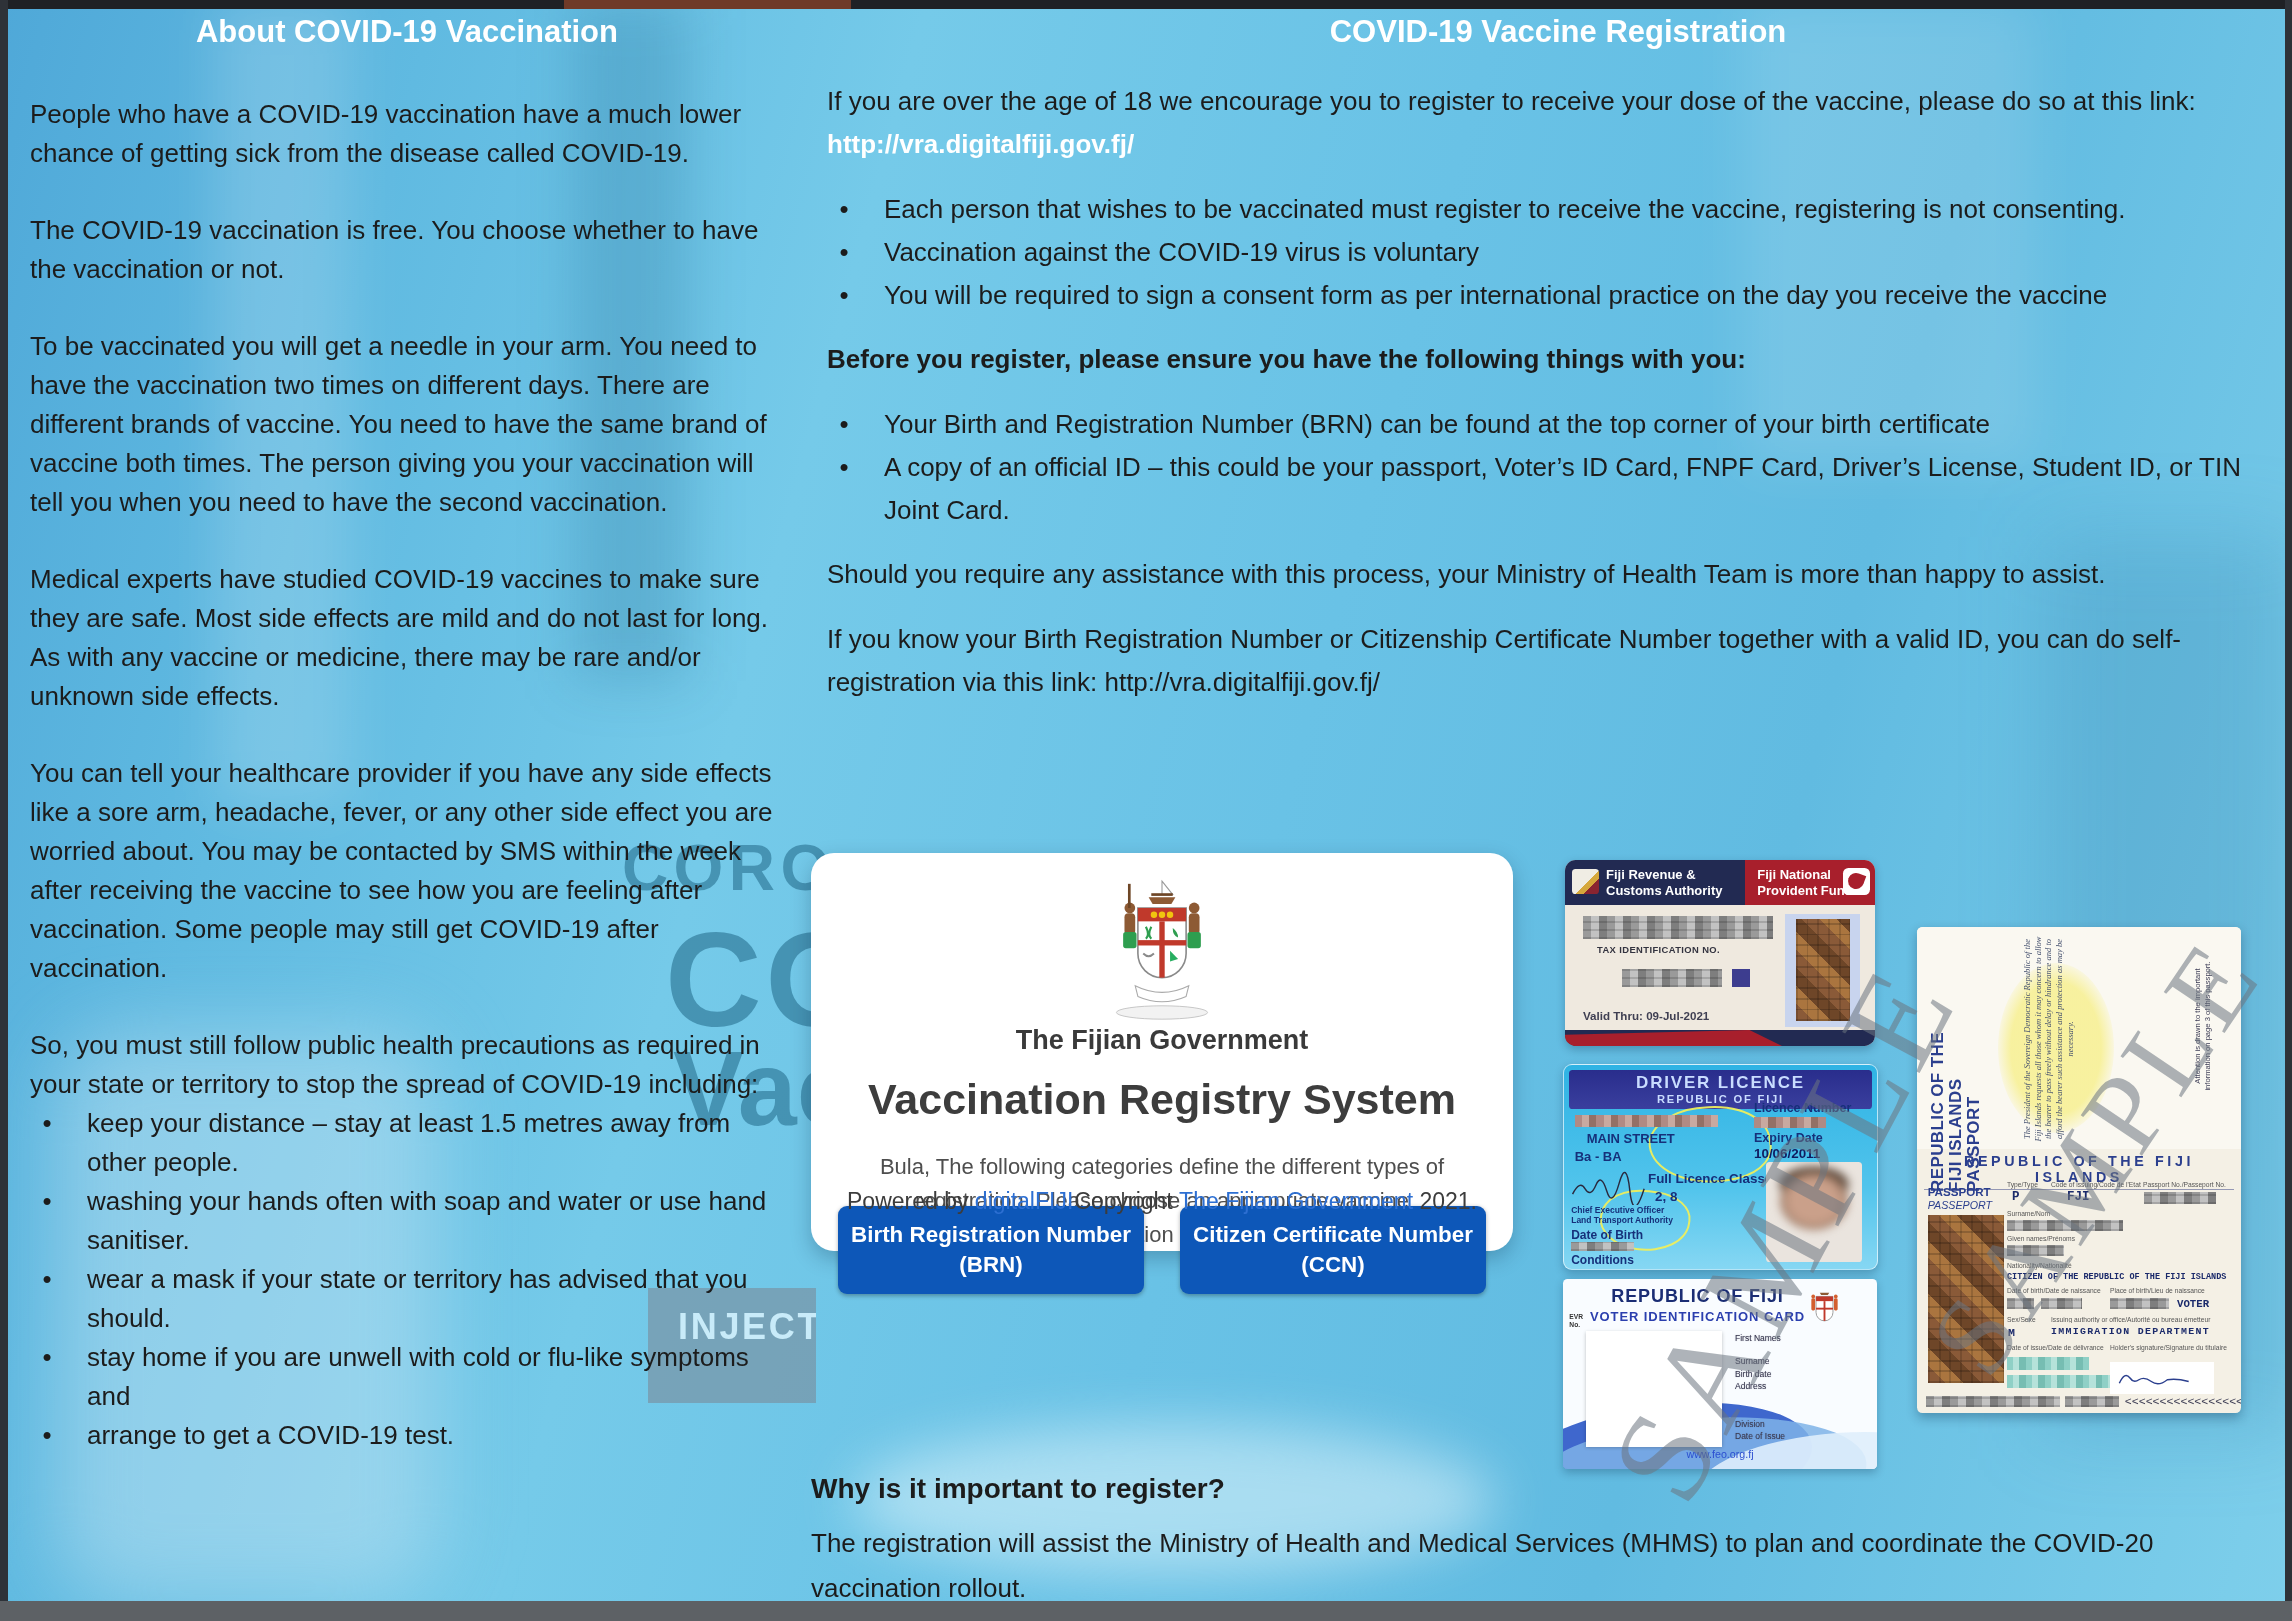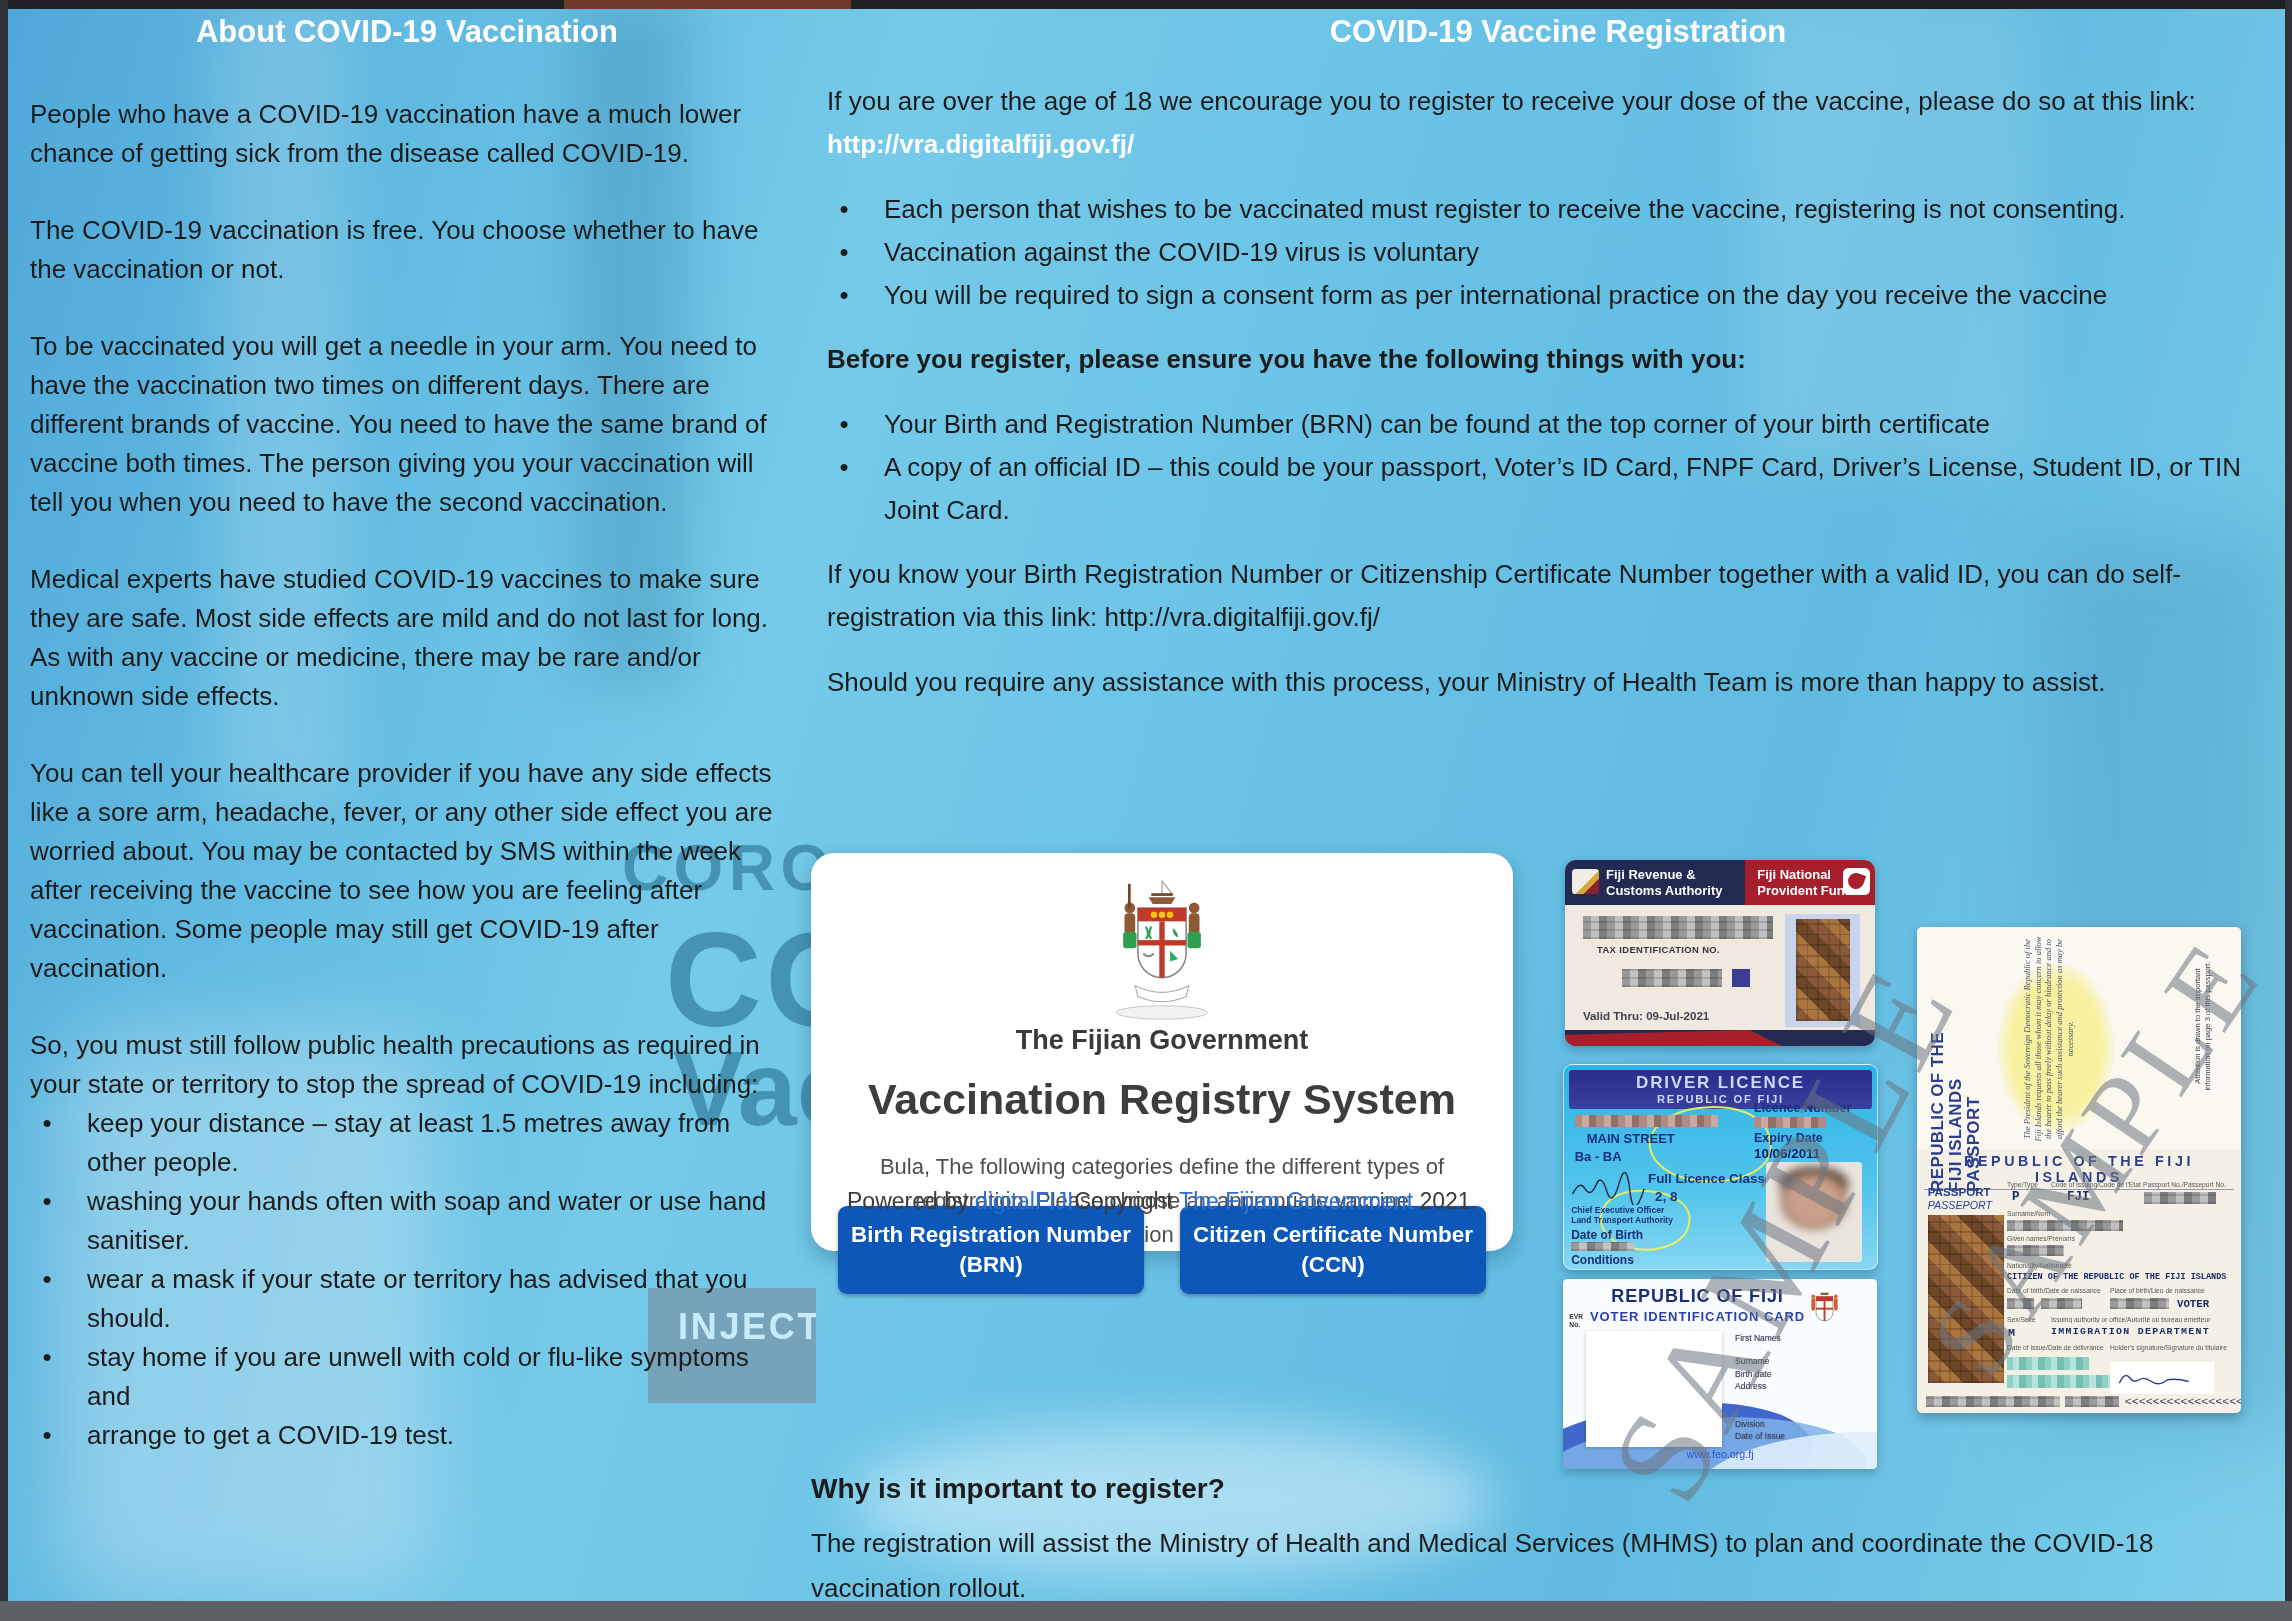--- a/index.html
+++ b/index.html
@@ -229,22 +229,22 @@
     <ul class="blts">
       <li><span class="dot">•</span><span>Each person that wishes to be vaccinated must register to receive the vaccine, registering is not consenting.</span></li>
       <li><span class="dot">•</span><span>Vaccination against the COVID-19 virus is voluntary</span></li>
       <li><span class="dot">•</span><span>You will be required to sign a consent form as per international practice on the day you receive the vaccine</span></li>
     </ul>
     <p class="bold">Before you register, please ensure you have the following things with you:</p>
     <ul class="blts">
       <li><span class="dot">•</span><span>Your Birth and Registration Number (BRN) can be found at the top corner of your birth certificate</span></li>
       <li><span class="dot">•</span><span>A copy of an official ID – this could be your passport, Voter’s ID Card, FNPF Card, Driver’s License, Student ID, or TIN Joint Card.</span></li>
     </ul>
+    <p>Should you require any assistance with this process, your Ministry of Health Team is more than happy to assist.</p>
     <p><span>If you know your Birth Registration Number or Citizenship Certificate Number together with a valid ID, you can do self-registration via this link: </span><span>http://vra.digitalfiji.gov.fj/</span></p>
-    <p>Should you require any assistance with this process, your Ministry of Health Team is more than happy to assist.</p>
   </section>
 
   <div class="abs vrs-card">
     <svg class="vrs-arms" width="134" height="143" viewBox="0 0 100 106">
       <ellipse cx="50" cy="100" rx="34" ry="5" fill="#f2f2f2" stroke="#bbb" stroke-width="0.6"></ellipse>
       <path d="M32 22 h36 v34 a18 18 0 0 1 -18 18 a18 18 0 0 1 -18 -18 z" fill="#fff" stroke="#8a8a8a" stroke-width="1.2"></path>
       <rect x="32" y="22" width="36" height="10" fill="#c0392b"></rect>
       <circle cx="44" cy="27" r="2.4" fill="#f1c40f"></circle>
         <circle cx="50" cy="27" r="2.4" fill="#f1c40f"></circle>
         <circle cx="56" cy="27" r="2.4" fill="#f1c40f"></circle>
@@ -416,21 +416,21 @@
       <span class="mrz-b px-gray" style="width:54px;"></span>
       <span>&lt;&lt;&lt;&lt;&lt;&lt;&lt;&lt;&lt;&lt;&lt;&lt;&lt;&lt;&lt;&lt;&lt;&lt;&lt;&lt;&lt;&lt;&lt;</span>
     </div>
 
   </div>
 
   <div class="sample sample-dl">SAMPLE</div>
   <div class="sample sample-pp">SAMPLE</div>
 
   <h2 class="abs why-h" style="margin:0;">Why is it important to register?</h2>
-  <p class="abs why-p" style="margin:0;">The registration will assist the Ministry of Health and Medical Services (MHMS) to plan and coordinate the COVID-18 vaccination rollout.</p>
+  <p class="abs why-p" style="margin:0;">The registration will assist the Ministry of Health and Medical Services (MHMS) to plan and coordinate the COVID-20 vaccination rollout.</p>
 
   <div class="abs frame-top"></div>
   <div class="abs frame-top-red"></div>
   <div class="abs frame-left"></div>
   <div class="abs frame-right"></div>
   <div class="abs frame-bottom"></div>
 </div>
 
 
 </body></html>

